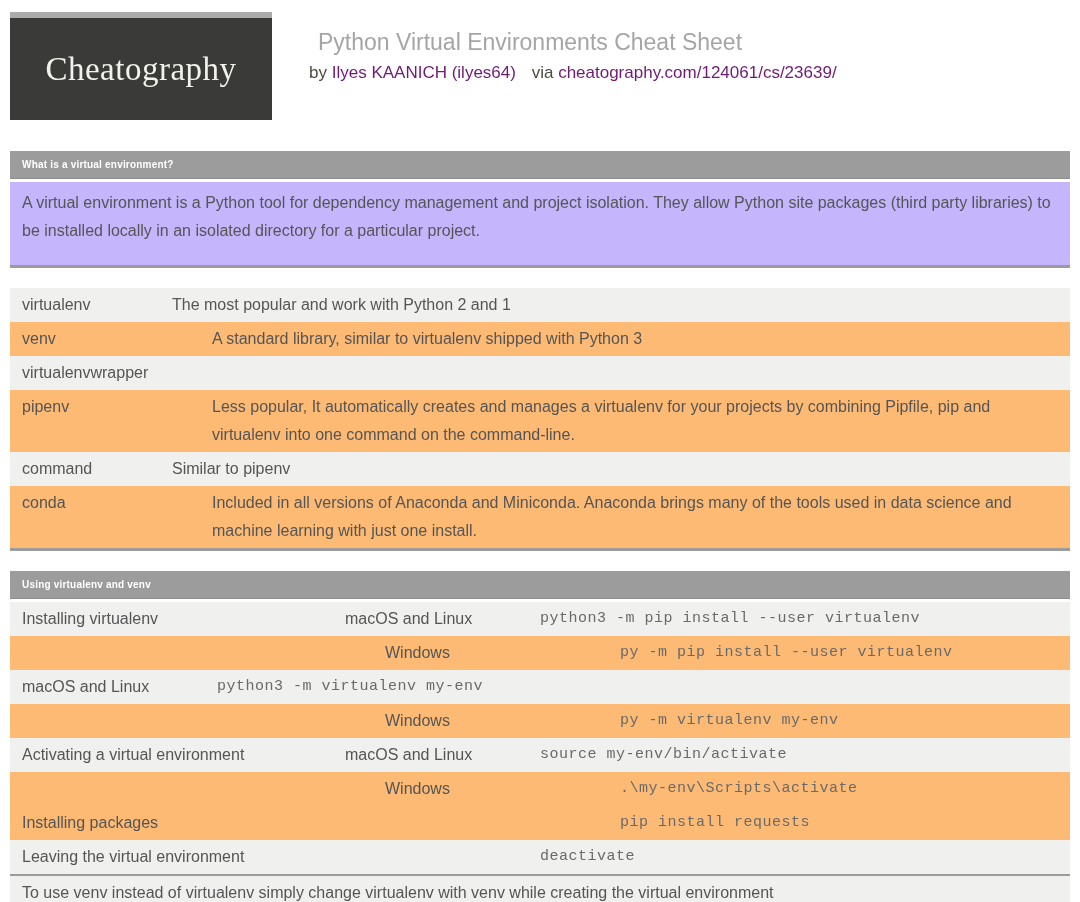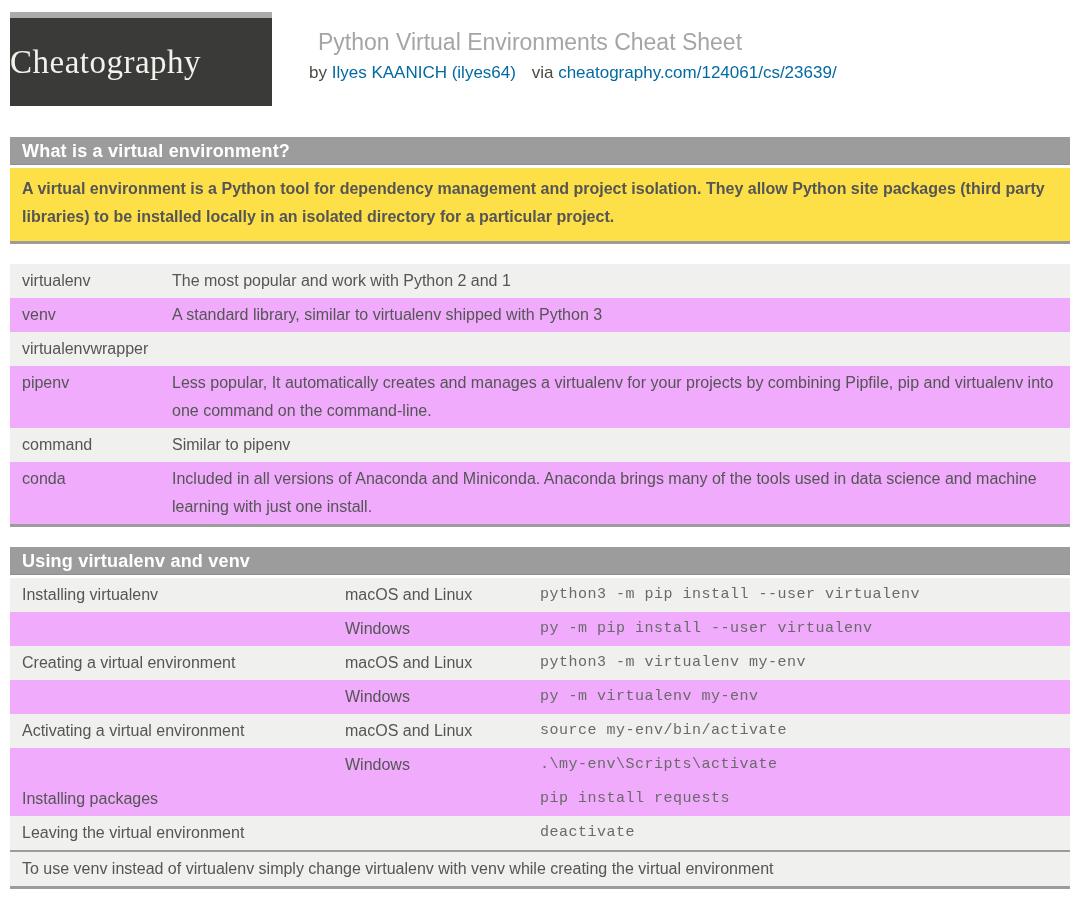--- a/index.html
+++ b/index.html
@@ -7,53 +7,53 @@
   body {
     width: 1080px;
     font-family: "Liberation Sans", sans-serif;
     color: #555555;
   }
   .page { width: 1080px; min-height: 902px; background: #fff; }
 
   
   .header { display: flex; padding: 12px 10px 0 10px; }
   .logo {
-    width: 262px; height: 94px;
+    width: 262px; height: 108px;
     background: #3a3a38;
     border-top: 6px solid #ababab;
-    display: flex; align-items: center; 
+    display: flex; align-items: center; justify-content: center;
     cursor: pointer;
   }
   .logo-text {
     font-family: "Liberation Serif", serif;
     font-size: 33px; color: #f2f1ec; letter-spacing: 0.5px;
   }
   .header-text { margin-left: 26px; padding-top: 17px; }
   .page-title { font-size: 23px; color: #a5a5a5; font-weight: 400; margin-left: 20px; }
   .byline { margin-top: 7px; font-size: 17px; color: #a5a5a5; }
   .byline .dark { color: #4b4b41; margin-left: 11px; }
-  .byline a { color: #0369a1; text-decoration: none; cursor: pointer; }
+  .byline a { color: #701a75; text-decoration: none; cursor: pointer; }
 
   
   .section { margin: 20px 10px 0 10px; border-bottom: 3px solid #9c9c9c; }
   .section.first { margin-top: 31px; }
   .section-header {
     height: 28px; line-height: 28px;
     background: #9c9c9c;
     border-bottom: 1px solid #8e8e8e;
     margin-bottom: 3px;
-    color: #ffffff; font-weight: bold; font-size: 18px;
+    color: #ffffff; font-weight: bold; font-size: 10px;
     padding-left: 12px; letter-spacing: 0.2px;
   }
   .section-body { font-size: 16px; line-height: 28px; color: #555; }
-  .text-block { background: #fde047; padding: 7px 14px 10px 12px; font-weight: bold; }
+  .text-block { background: #c4b5fd; padding: 7px 14px 20px 12px; }
 
   .row { display: flex; padding: 3px 12px; line-height: 28px; font-size: 16px; }
   .row.alt { background: #f0f0ee; }
-  .row.plain { background: #f0abfc; }
+  .row.plain { background: #fdba74; gap: 40px; }
 
   
   .mgr-name { flex: 0 0 150px; color: #555; }
   .mgr-desc { flex: 1; color: #555; }
 
   
   .use-action { flex: 0 0 323px; color: #555; }
   .use-os { flex: 0 0 195px; color: #555; }
   .use-cmd {
     flex: 1;
@@ -129,21 +129,20 @@
         <div class="use-action">Installing virtualenv</div>
         <div class="use-os">macOS and Linux</div>
         <div class="use-cmd">python3 -m pip install --user virtualenv</div>
       </div>
       <div class="row plain">
         <div class="use-action"></div>
         <div class="use-os">Windows</div>
         <div class="use-cmd">py -m pip install --user virtualenv</div>
       </div>
       <div class="row alt">
-        <div class="use-action">Creating a virtual environment</div>
         <div class="use-os">macOS and Linux</div>
         <div class="use-cmd">python3 -m virtualenv my-env</div>
       </div>
       <div class="row plain">
         <div class="use-action"></div>
         <div class="use-os">Windows</div>
         <div class="use-cmd">py -m virtualenv my-env</div>
       </div>
       <div class="row alt">
         <div class="use-action">Activating a virtual environment</div>

